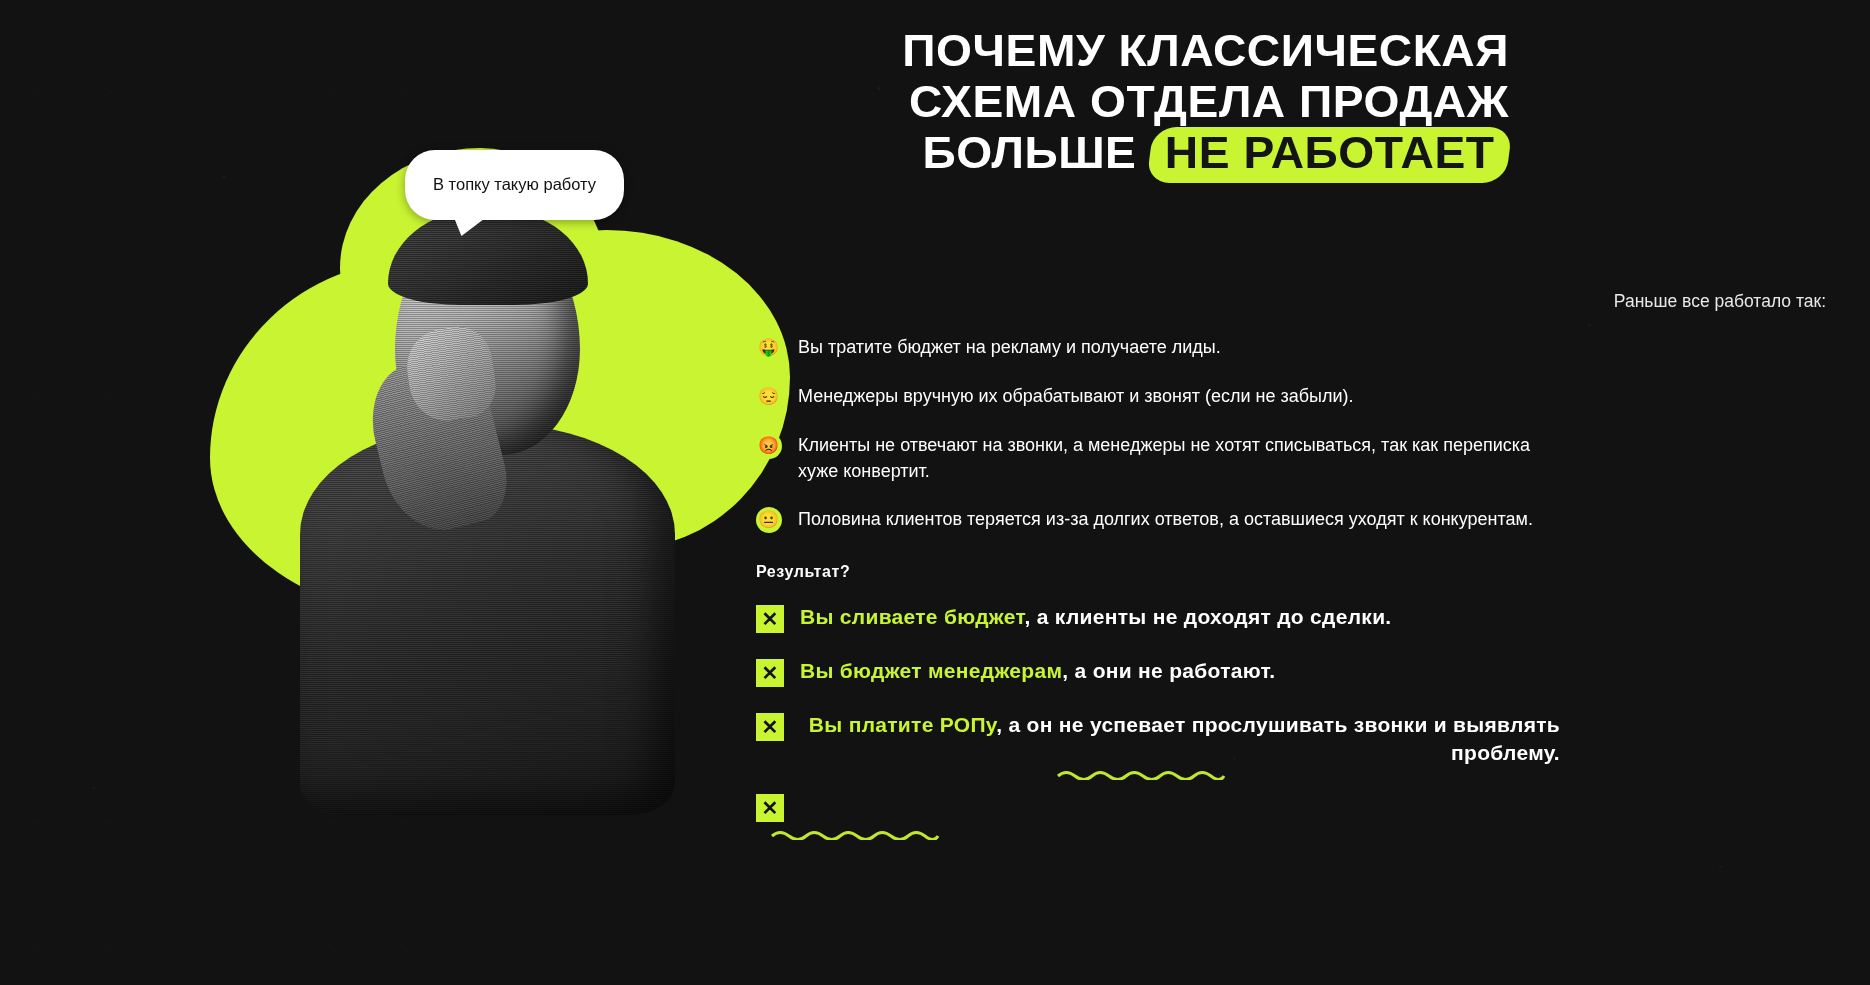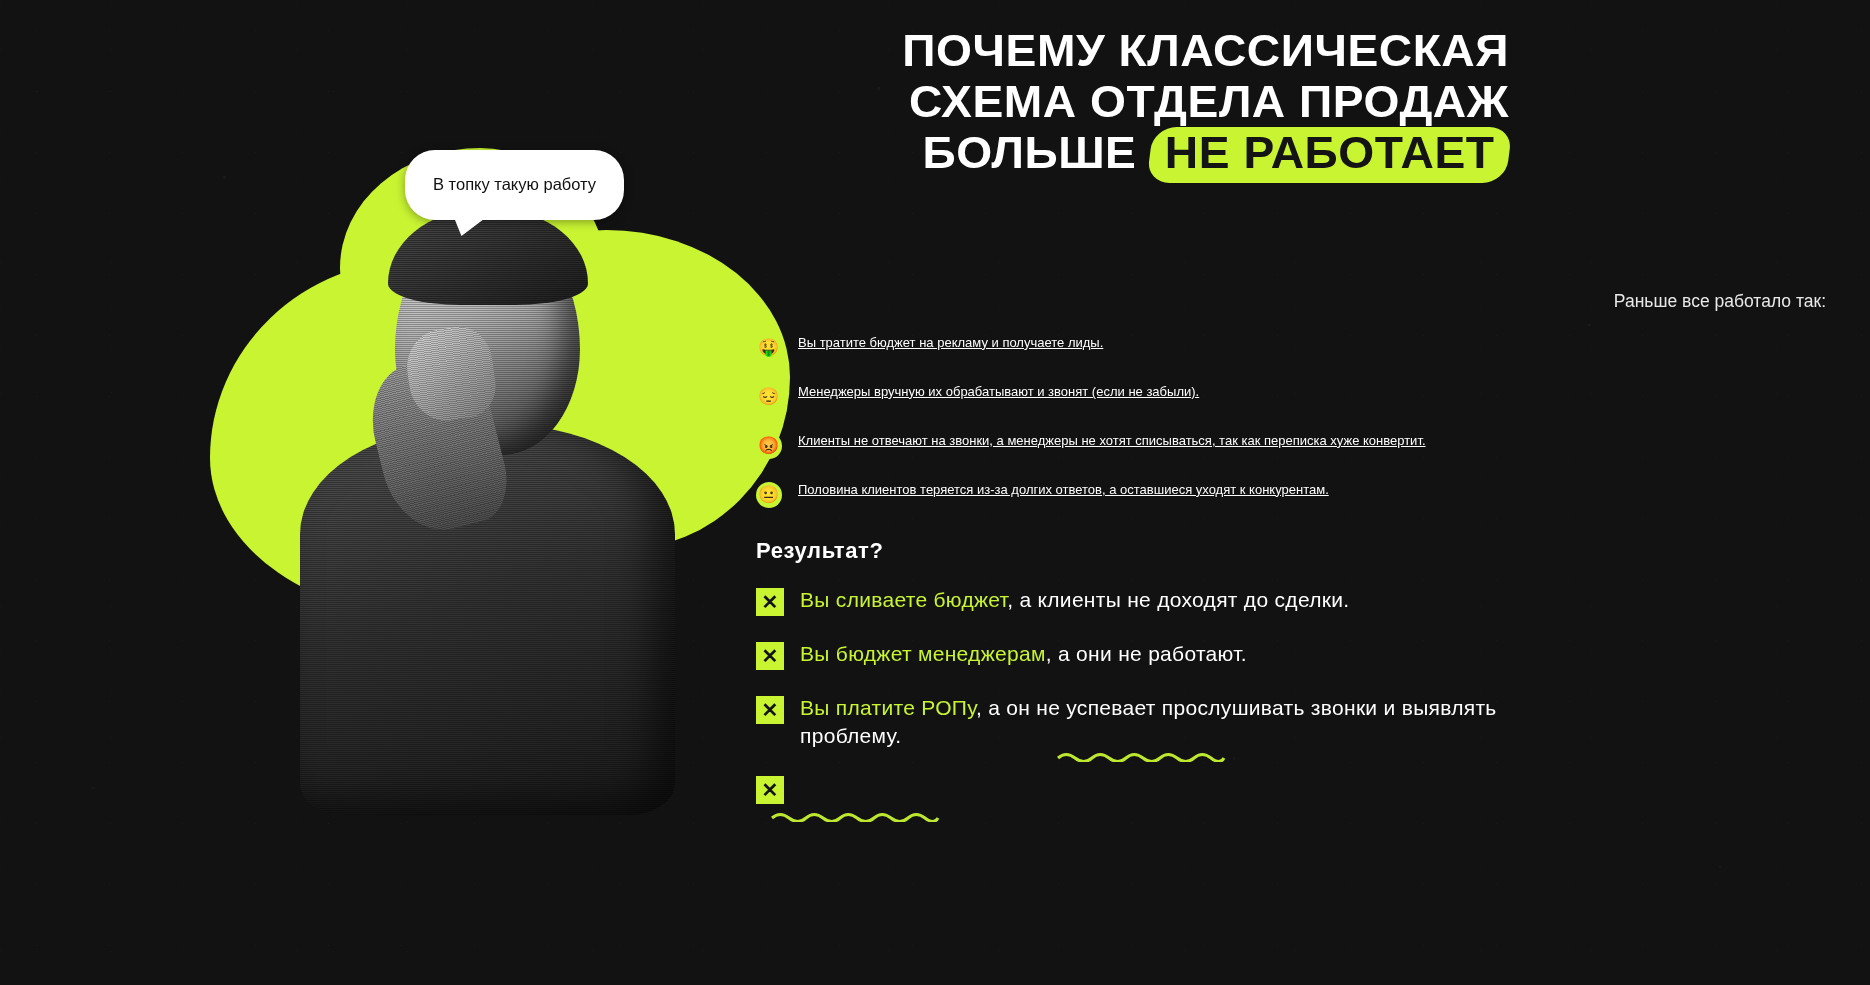--- a/index.html
+++ b/index.html
@@ -198,29 +198,28 @@
     border-radius: 50%;
     display: flex; align-items: center; justify-content: center;
     font-size: 17px;
     line-height: 1;
     background: #c8f432;
     color: #1a1a1a;
     margin-top: 1px;
   }
   .fact-text {
     color: #ffffff;
-    font-size: 13px;
+    font-size: 18px;
     line-height: 1.45;
-    text-decoration: underline;
   }
 
   .result-title {
     margin: 30px 0 0 0;
     color: #ffffff;
-    font-size: 22px;
+    font-size: 16px;
     font-weight: bold;
     letter-spacing: 0.6px;
   }
 
   .results { margin-top: 22px; }
   .result-row {
     display: flex;
     align-items: flex-start;
     gap: 16px;
     margin-bottom: 24px;
@@ -233,24 +232,25 @@
     display: flex; align-items: center; justify-content: center;
     color: #121212;
     font-size: 20px;
     font-weight: bold;
     line-height: 1;
     margin-top: 2px;
   }
   .result-text {
     color: #ffffff;
     font-size: 21px;
-    font-weight: normal;
+    font-weight: bold;
     line-height: 1.35;
     letter-spacing: 0.3px;
     max-width: 760px;
+    text-align: right;
   }
   .result-text .accent { color: #c8f432; }
 
   .squiggle {
     position: absolute;
     height: 12px;
     width: 170px;
     opacity: 0.95;
   }
   .sq-1 { left: 300px; bottom: -12px; }

